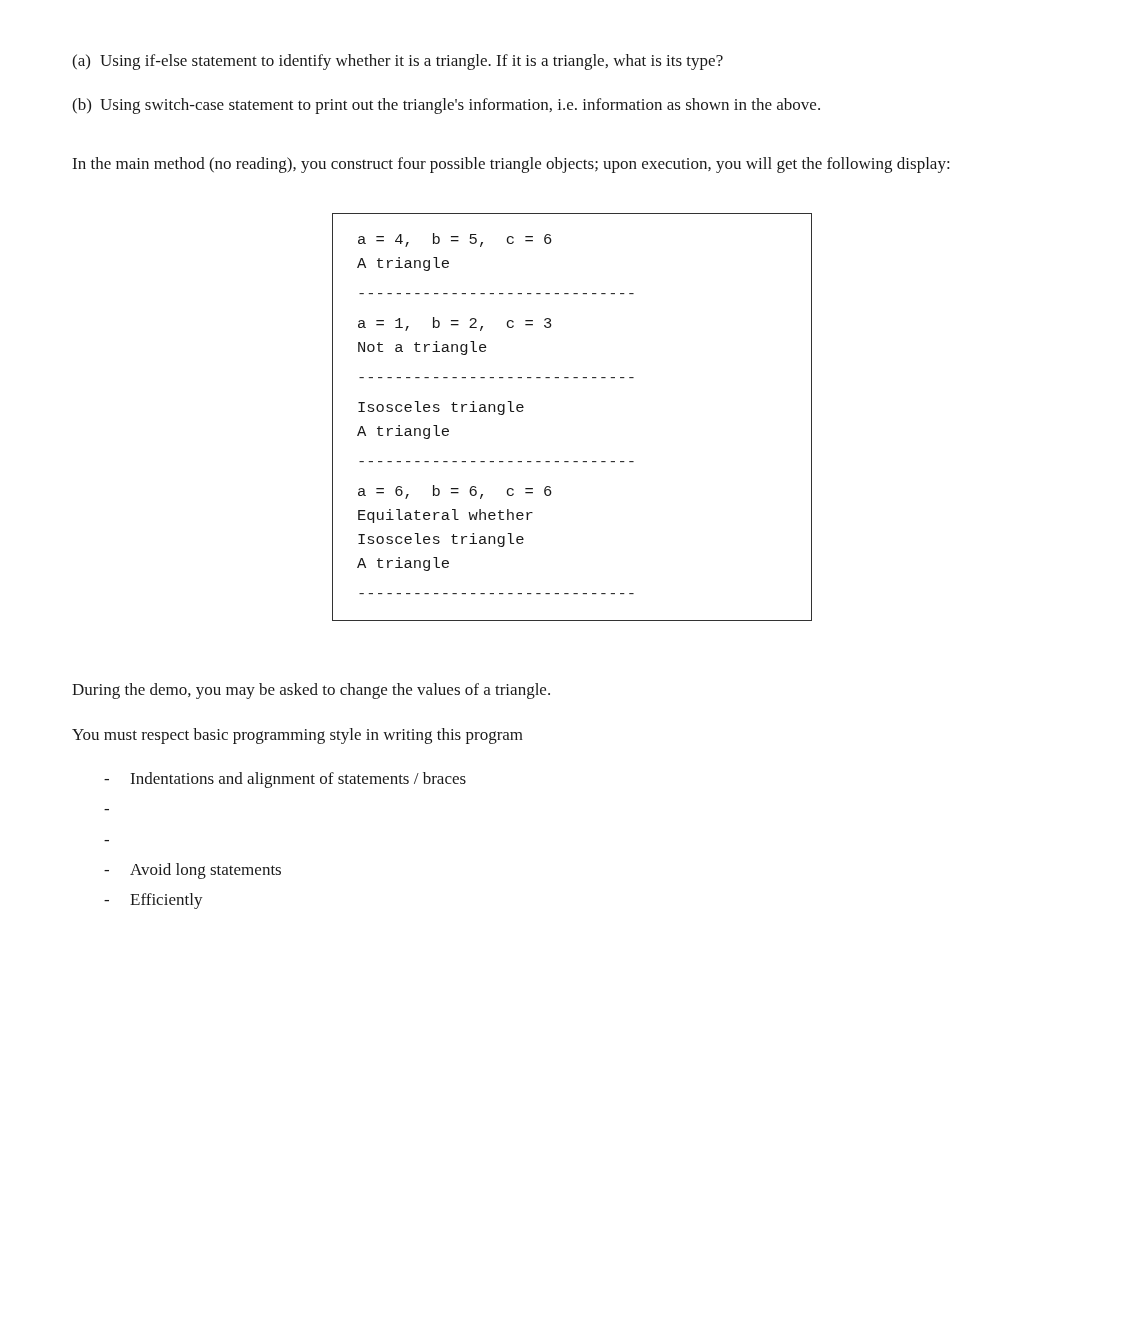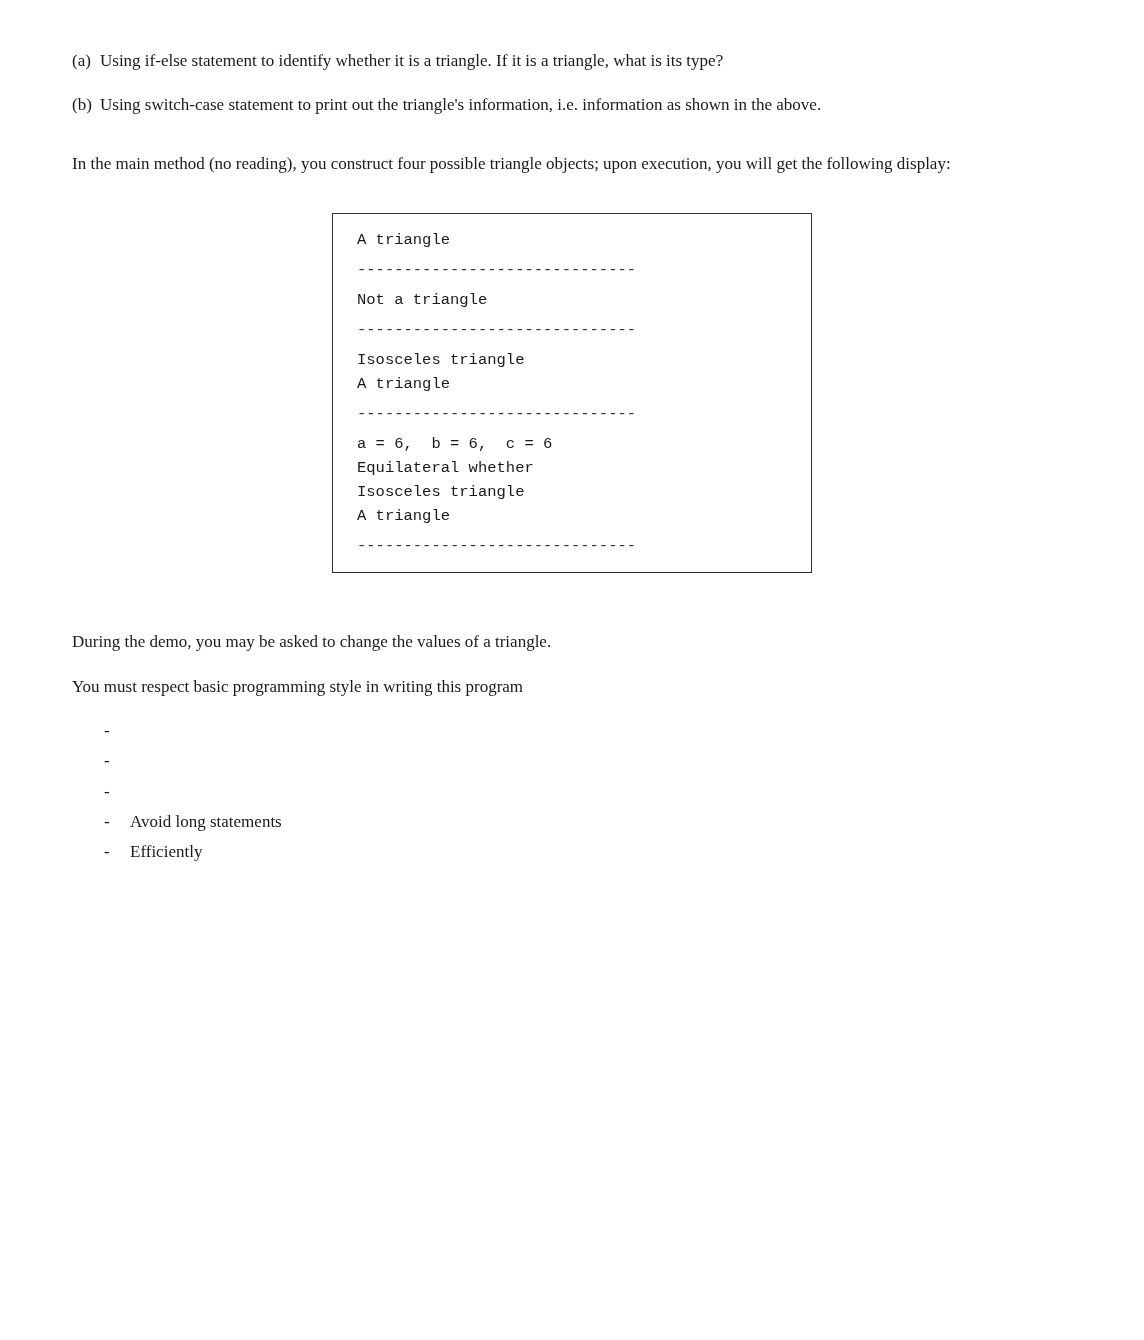--- a/index.html
+++ b/index.html
@@ -115,23 +115,25 @@
 <div class="section-b">
   <span class="section-label">(b)</span>
   <span class="section-body">Using switch-case statement to print out the triangle's information, i.e. information as shown in the above.</span>
 </div>
 
 <p class="paragraph">In the main method (no reading), you construct four possible triangle objects; upon execution, you will get the following display:</p>
 
 <div class="center-box-wrapper">
   <div class="code-box">
 
+    <span class="code-line">a = 4,  b = 5,  c = 6</span>
     <span class="code-line">A triangle</span>
     <span class="divider-line">------------------------------</span>
 
+    <span class="code-line">a = 1,  b = 2,  c = 3</span>
     <span class="code-line">Not a triangle</span>
     <span class="divider-line">------------------------------</span>
 
     <span class="code-line">Isosceles triangle</span>
     <span class="code-line">A triangle</span>
     <span class="divider-line">------------------------------</span>
 
     <span class="code-line">a = 6,  b = 6,  c = 6</span>
     <span class="code-line">Equilateral whether</span>
     <span class="code-line">Isosceles triangle</span>
@@ -140,20 +142,21 @@
   </div>
 </div>
 
 <p class="bottom-paragraph">During the demo, you may be asked to change the values of a triangle.</p>
 
 <p class="bottom-paragraph">You must respect basic programming style in writing this program</p>
 
 <ul class="bullet-list">
   <li>
     <span class="bullet-dash">-</span>
+    <span>Indentations and alignment of statements / braces</span>
   </li>
   <li>
     <span class="bullet-dash">-</span>
   </li>
   <li>
     <span class="bullet-dash">-</span>
   </li>
   <li>
     <span class="bullet-dash">-</span>
     <span>Avoid long statements</span>

